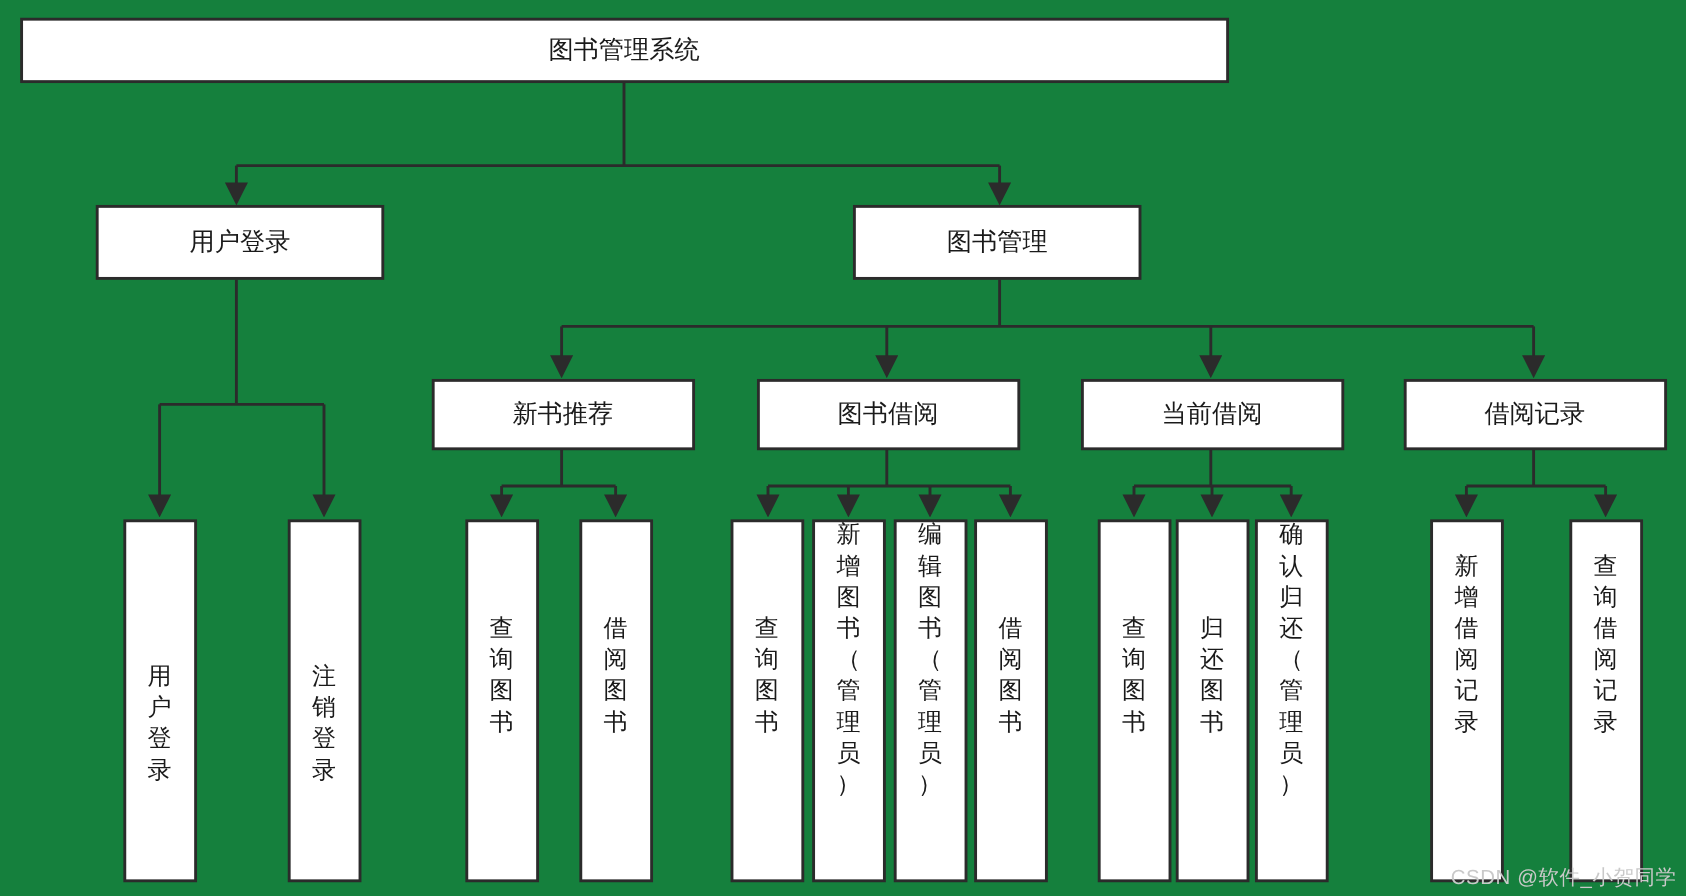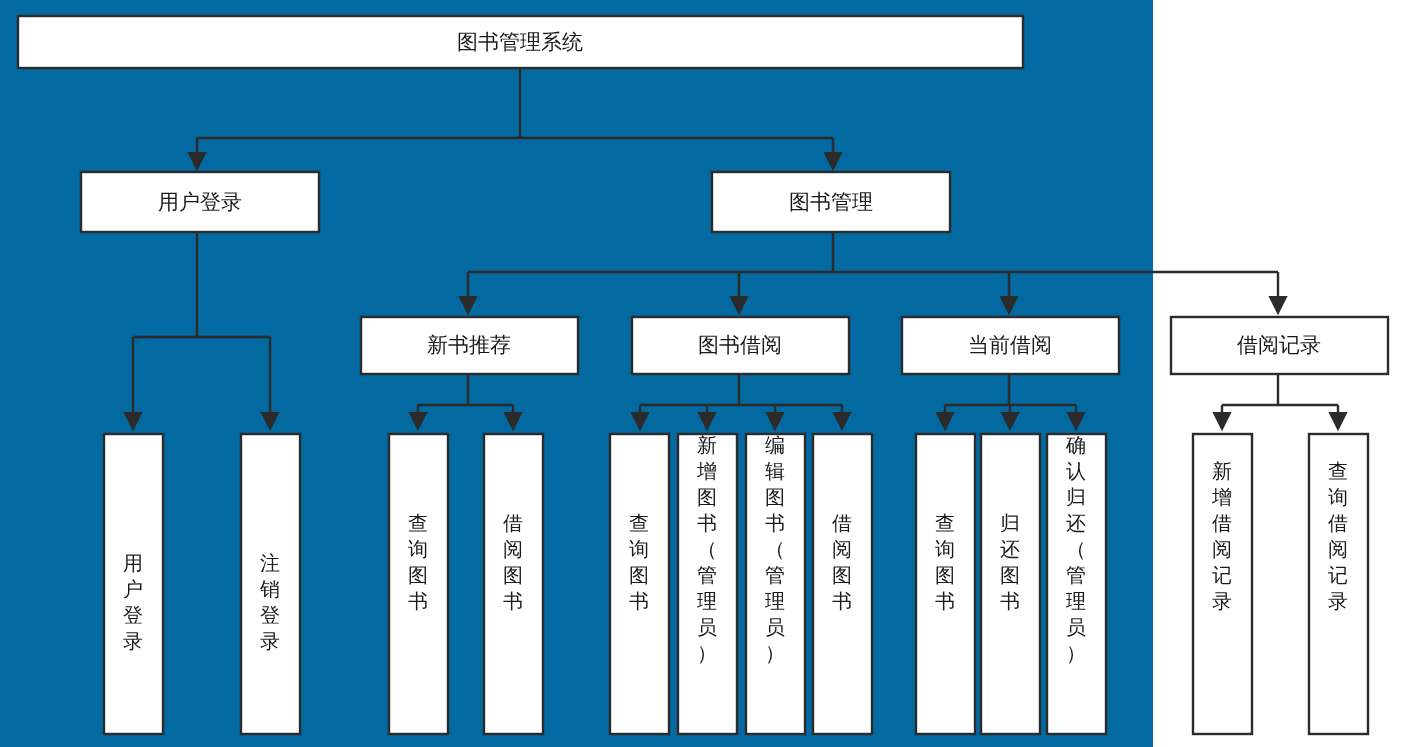--- a/index.html
+++ b/index.html
@@ -10,23 +10,23 @@
   }
   body {
     width: 1405px;
     height: 747px;
     font-family: "Liberation Sans", "DejaVu Sans", sans-serif;
     overflow: hidden;
     position: relative;
   }
   #diagram-root {
     position: relative;
-    width: 1153px;
+    width: 1405px;
     height: 747px;
-    background: #0369a1;
+    background: #15803d;
   }
   svg.diagram-canvas {
     position: absolute;
     top: 0;
     left: 0;
     width: 1405px;
     height: 747px;
     display: block;
   }
   .node-box {
@@ -211,13 +211,14 @@
       <rect class="node-box" x="1193" y="434" width="59" height="300"></rect>
       <text class="node-label-vertical" x="1222" y="478"><tspan x="1222" dy="0">新</tspan><tspan x="1222" dy="26">增</tspan><tspan x="1222" dy="26">借</tspan><tspan x="1222" dy="26">阅</tspan><tspan x="1222" dy="26">记</tspan><tspan x="1222" dy="26">录</tspan></text>
     </g>
     <g>
       <rect class="node-box" x="1309" y="434" width="59" height="300"></rect>
       <text class="node-label-vertical" x="1338" y="478"><tspan x="1338" dy="0">查</tspan><tspan x="1338" dy="26">询</tspan><tspan x="1338" dy="26">借</tspan><tspan x="1338" dy="26">阅</tspan><tspan x="1338" dy="26">记</tspan><tspan x="1338" dy="26">录</tspan></text>
     </g>
 
   </svg>
 
+  <div class="watermark">CSDN @软件_小贺同学</div>
 </div>
 
 </body></html>

